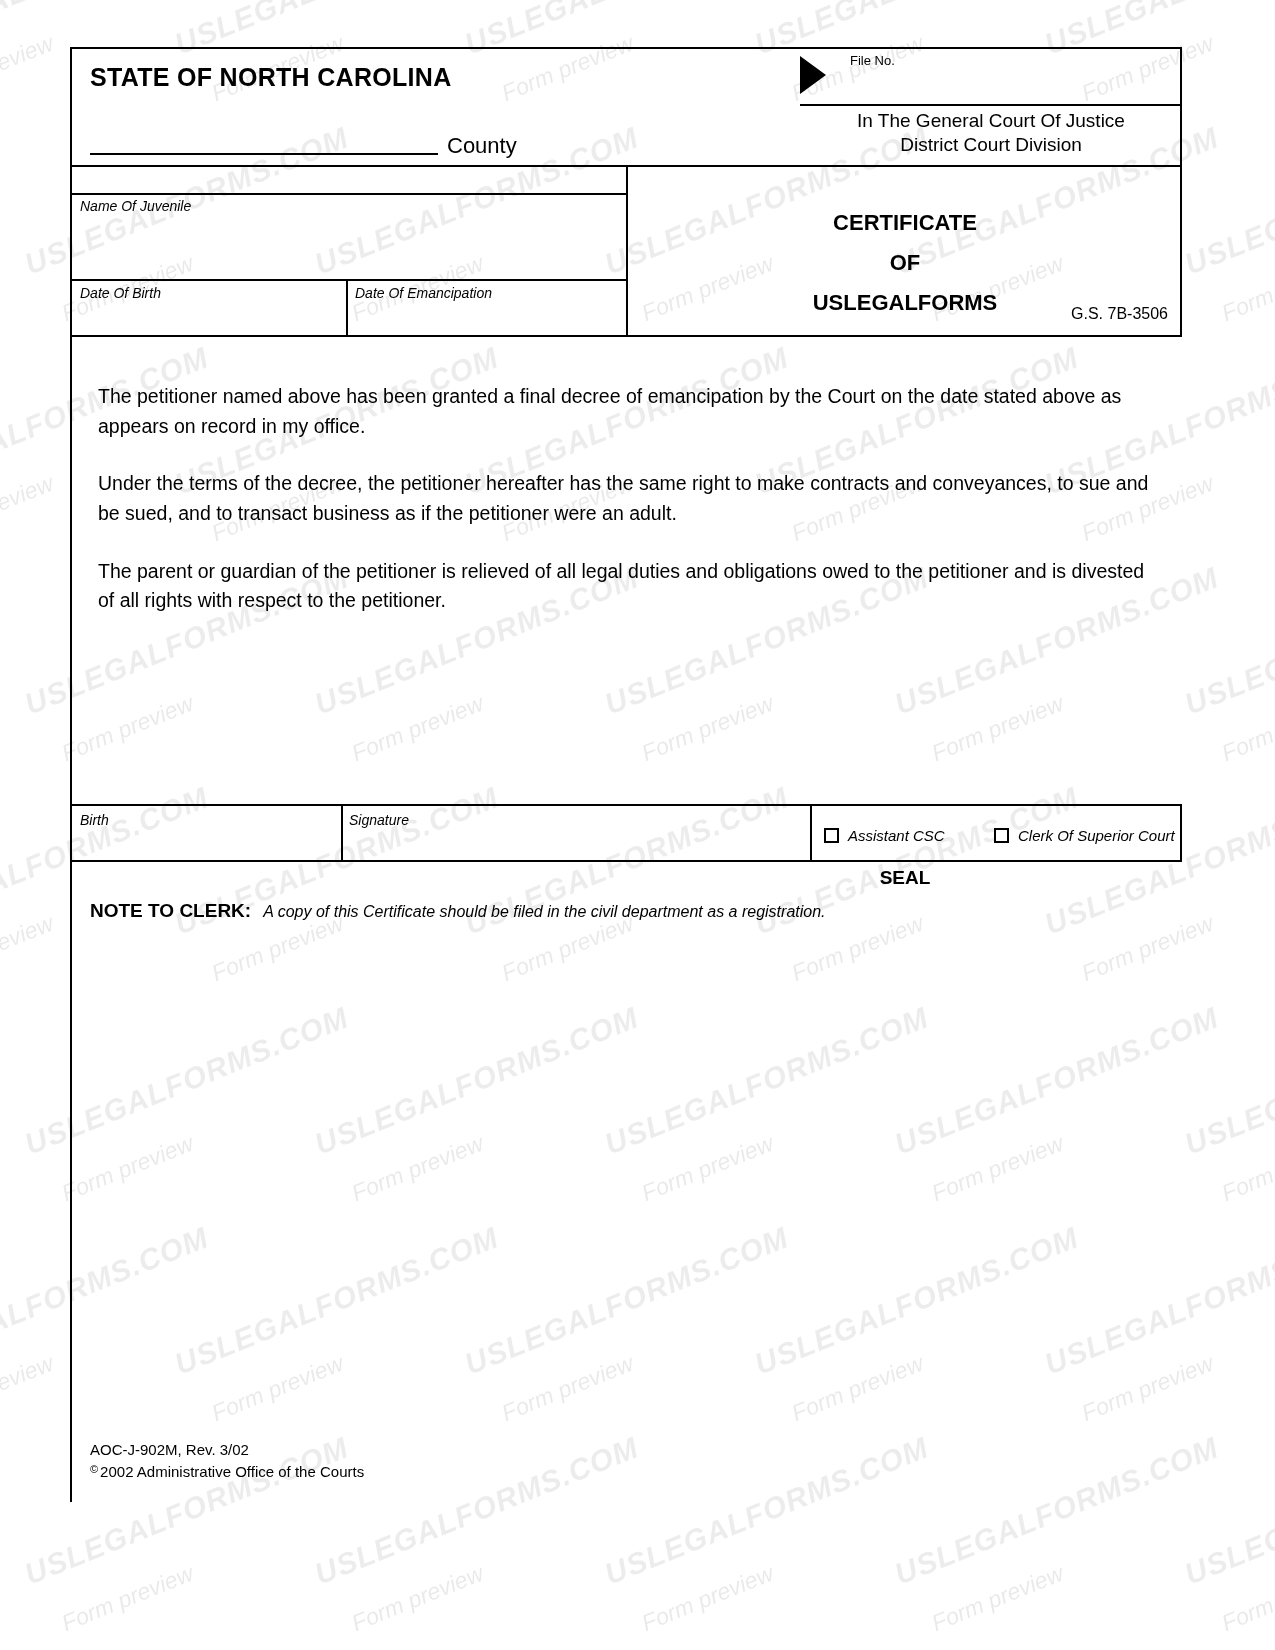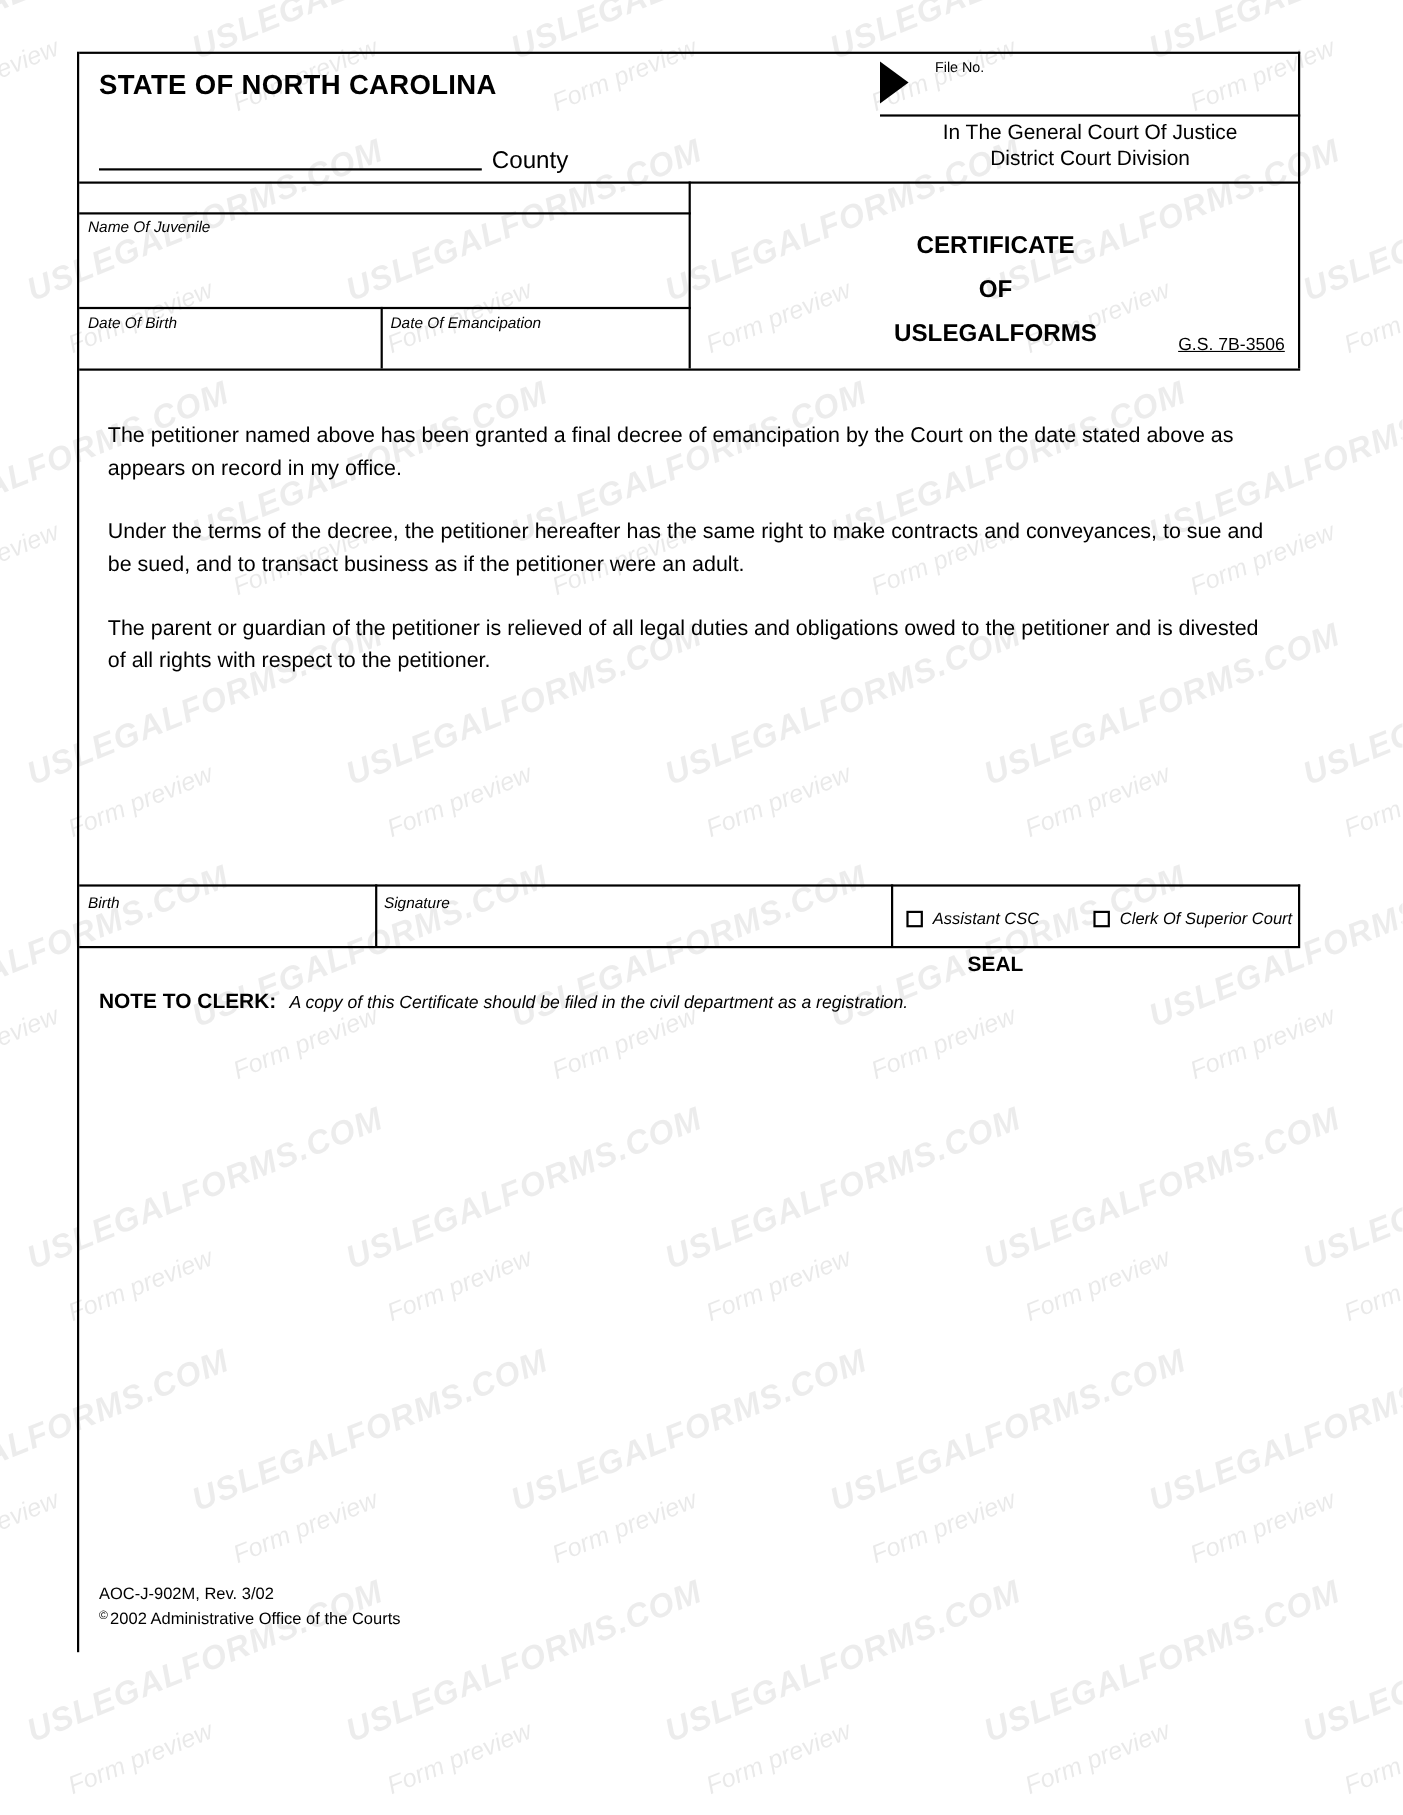--- a/index.html
+++ b/index.html
@@ -172,21 +172,20 @@
     font-weight: bold;
     line-height: 1.82;
   }
   #gs-ref {
     position: absolute;
     left: 556px;
     top: 258px;
     width: 540px;
     text-align: right;
     font-size: 16px;
-    text-decoration: underline;
   }
 
   
   #body-text {
     position: absolute;
     left: 26px;
     top: 335px;
     width: 1062px;
     font-size: 19.5px;
     line-height: 1.52;

